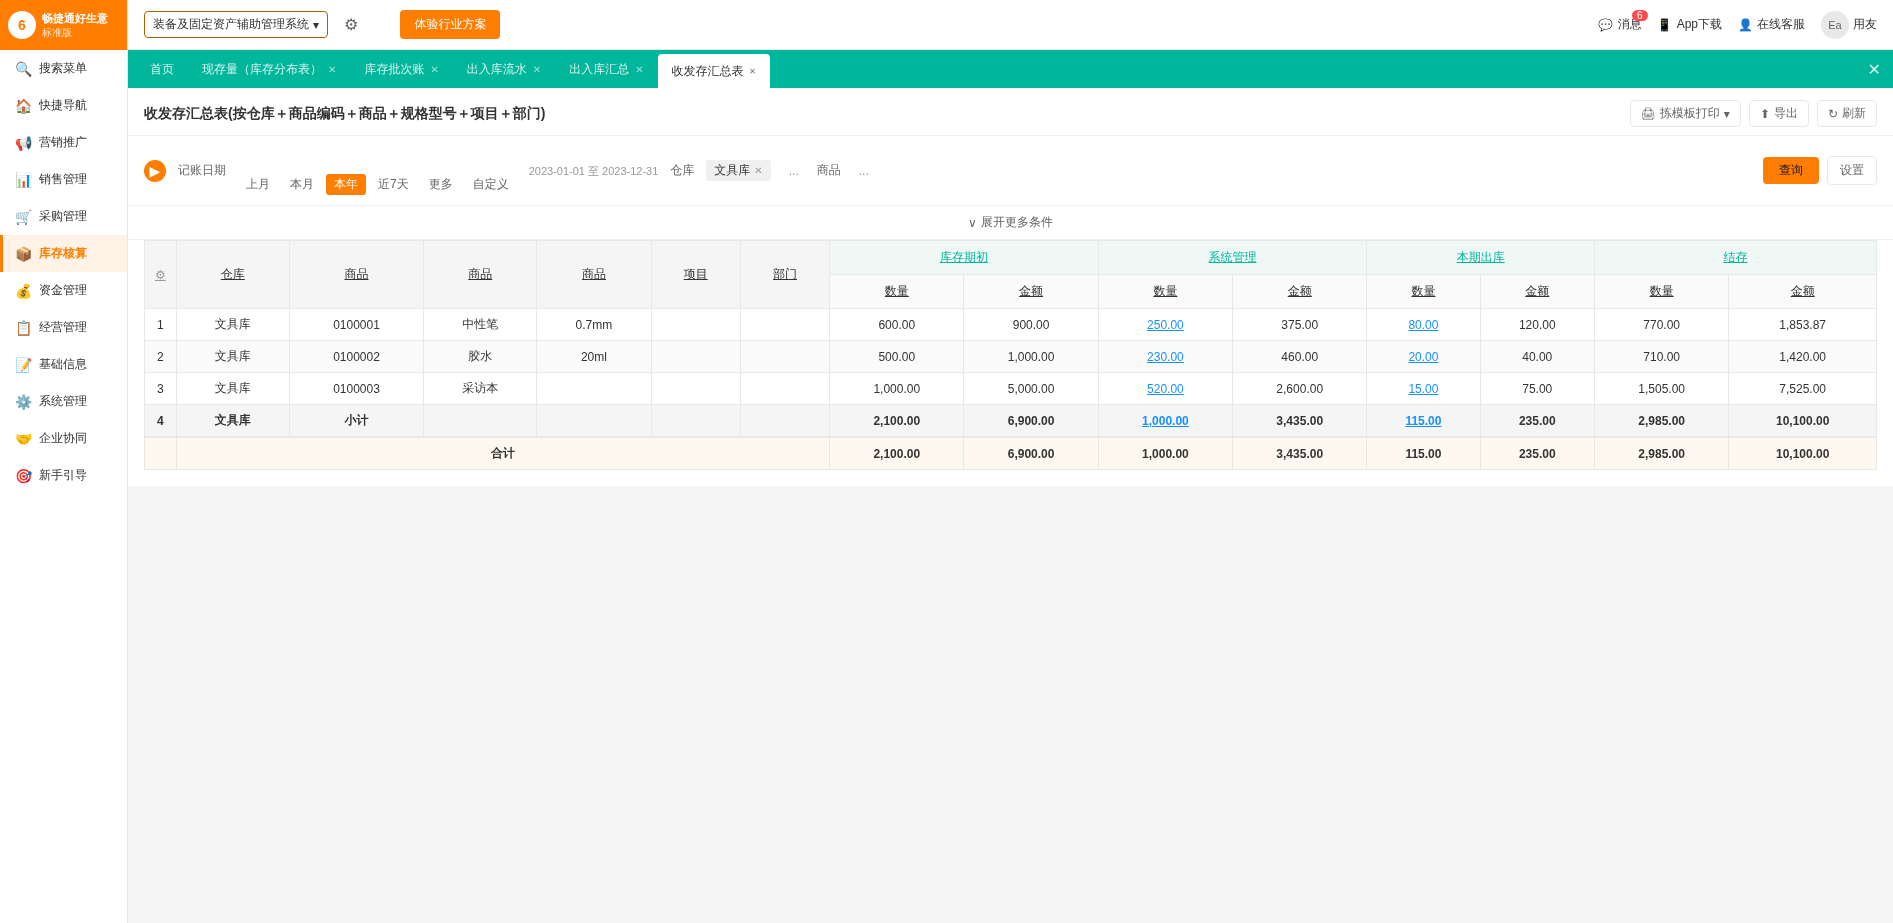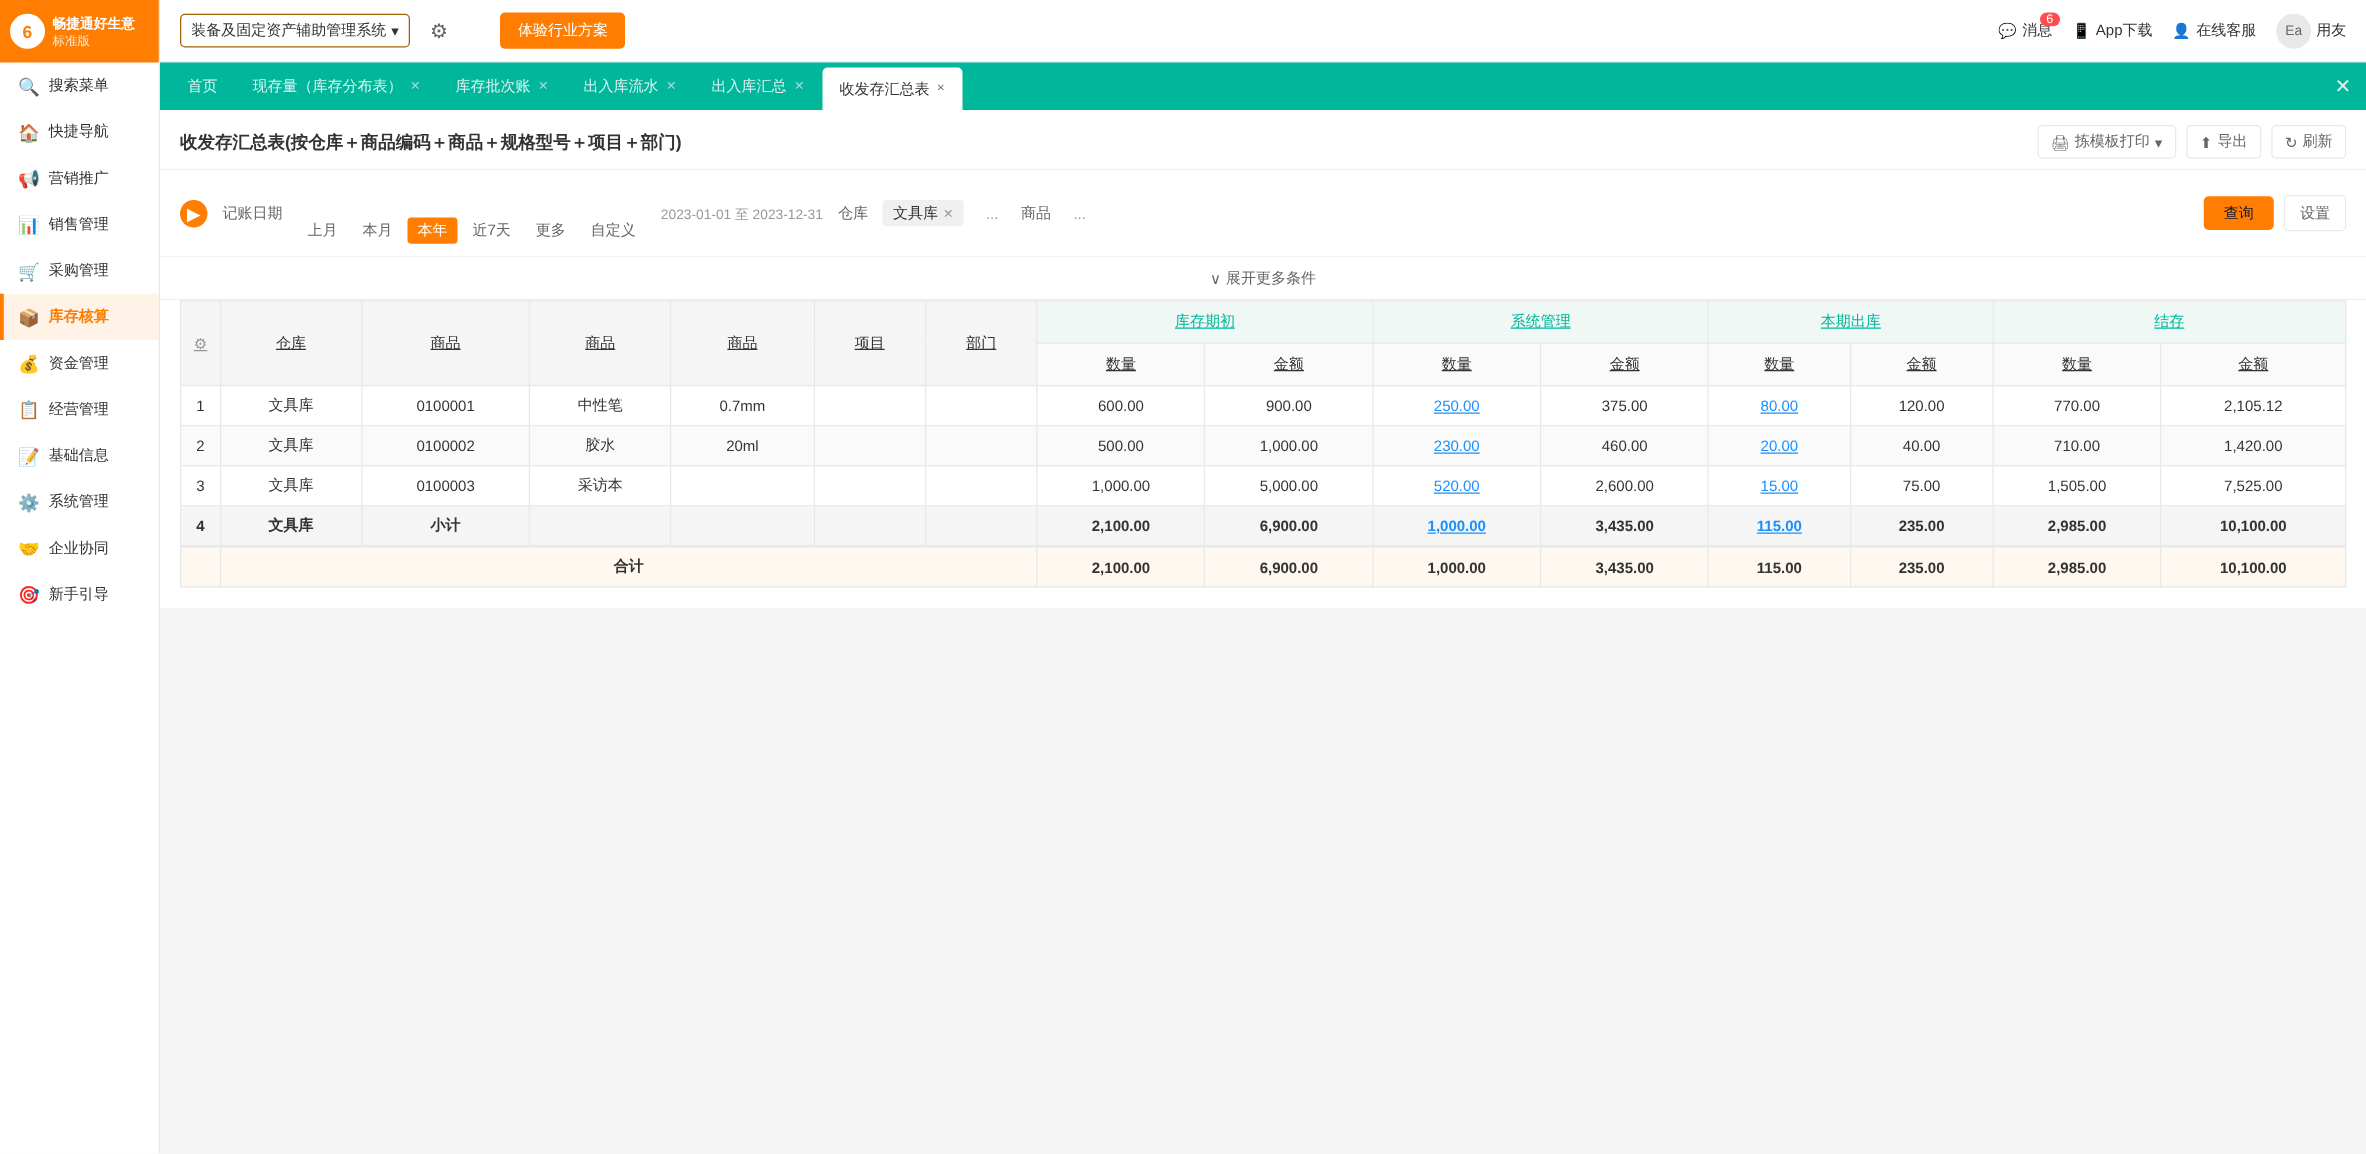--- a/index.html
+++ b/index.html
@@ -299,21 +299,21 @@
               <td>0.7mm</td>
               <td></td>
               <td></td>
               <td>600.00</td>
               <td>900.00</td>
               <td><span class="link-text">250.00</span></td>
               <td>375.00</td>
               <td><span class="link-text">80.00</span></td>
               <td>120.00</td>
               <td>770.00</td>
-              <td>2,105.12</td>
+              <td>1,853.87</td>
             </tr>
             <tr>
               <td>2</td>
               <td>文具库</td>
               <td>0100002</td>
               <td>胶水</td>
               <td>20ml</td>
               <td></td>
               <td></td>
               <td>500.00</td>

